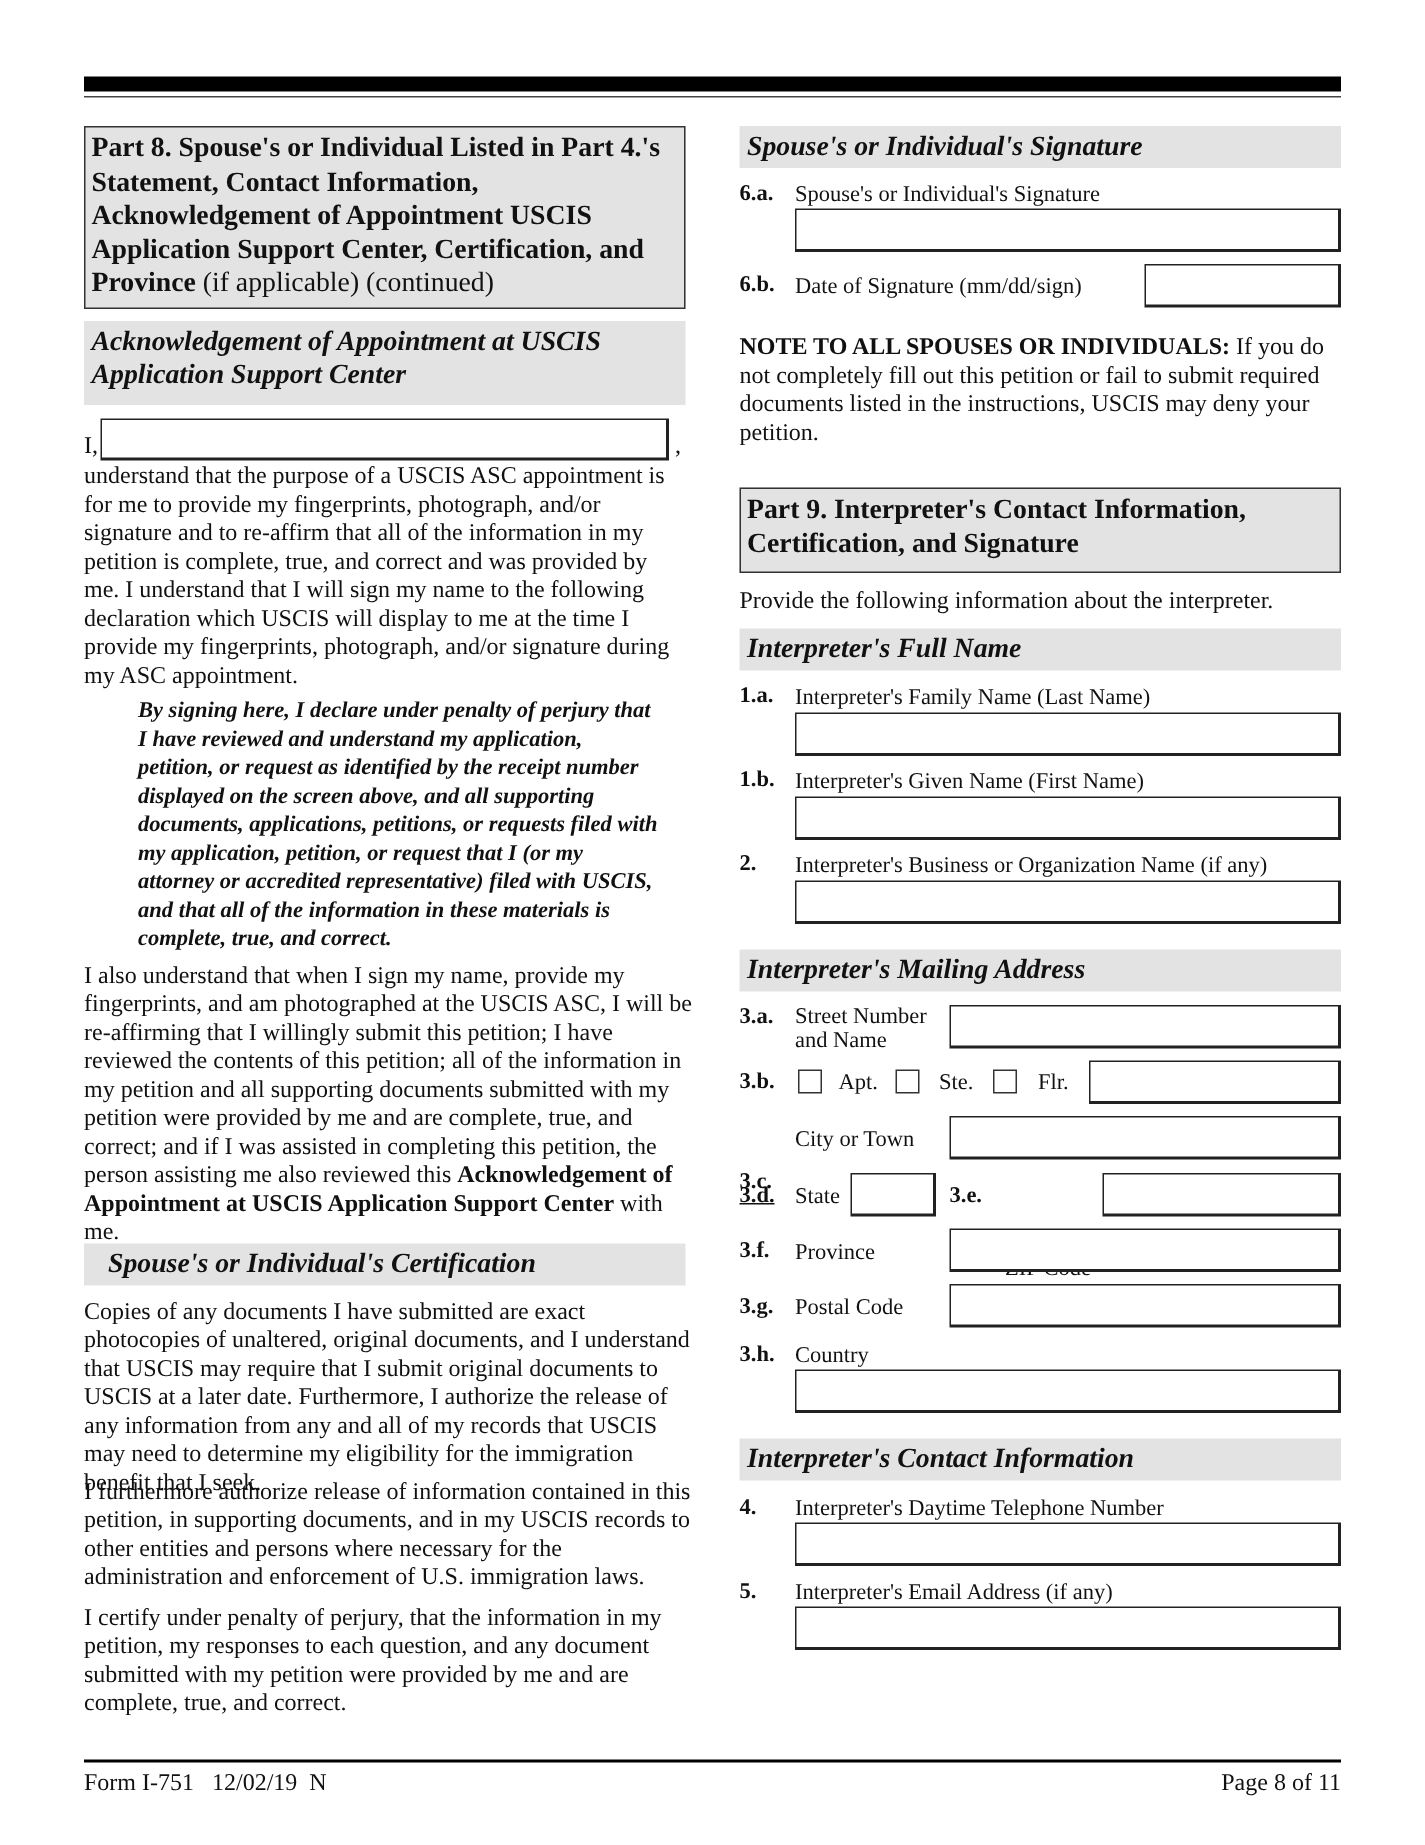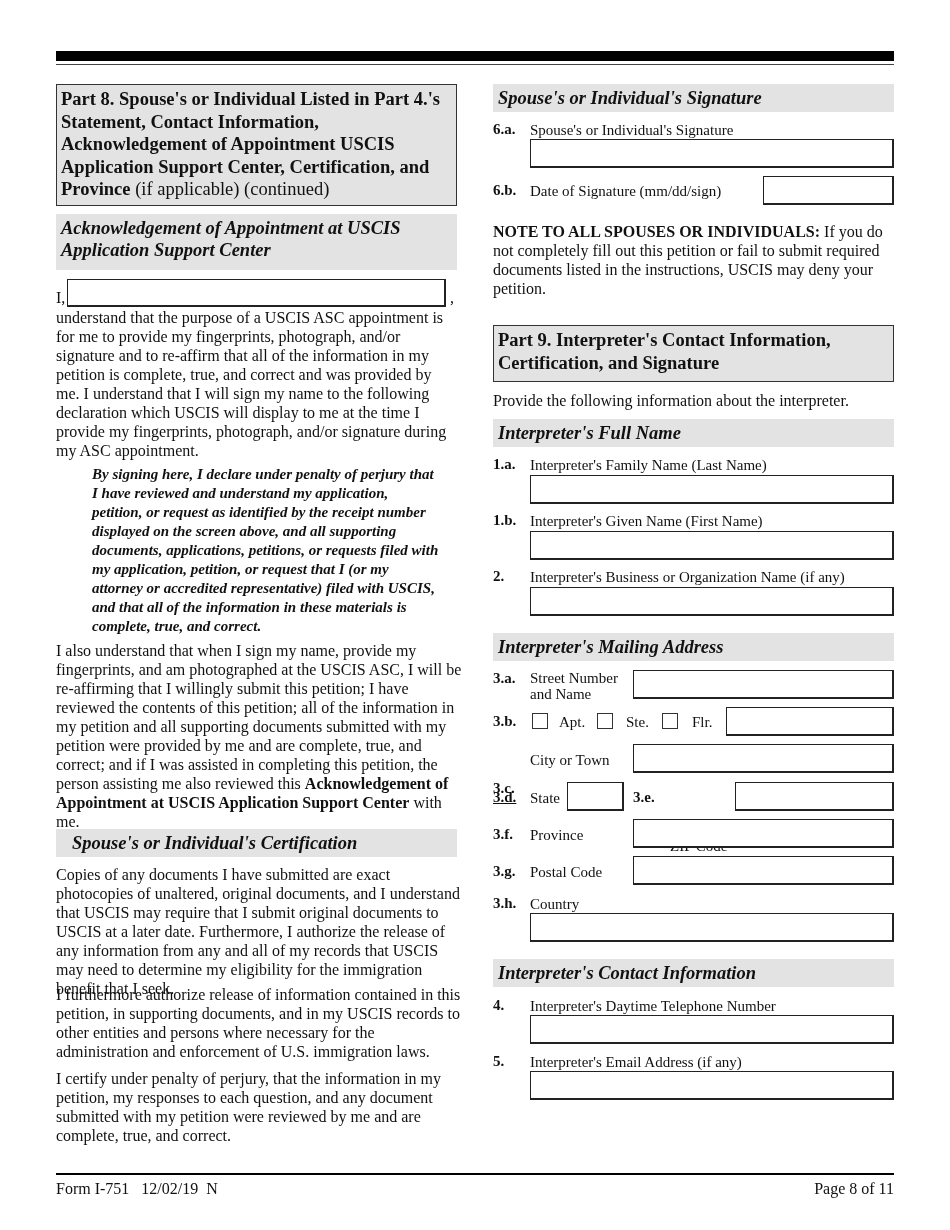--- a/index.html
+++ b/index.html
@@ -49,21 +49,21 @@
 <div class="abs body-text" style="left:56px; top:641px; width:408px;">
   <span>I also understand that when I sign my name, provide my fingerprints, and am photographed at the USCIS ASC, I will be re-affirming that I willingly submit this petition; I have reviewed the contents of this petition; all of the information in my petition and all supporting documents submitted with my petition were provided by me and are complete, true, and correct; and if I was assisted in completing this petition, the person assisting me also reviewed this </span><b>Acknowledgement of Appointment at USCIS Application Support Center</b><span> with me.</span>
 </div>
 
 <div class="abs sec-head" style="left:56px; top:829px; width:401px; height:28px;padding-left:16px;">
   <span>Spouse's or Individual's Certification</span>
 </div>
 
 <div class="abs body-text" style="left:56px; top:865px; width:408px;">Copies of any documents I have submitted are exact photocopies of unaltered, original documents, and I understand that USCIS may require that I submit original documents to USCIS at a later date.  Furthermore, I authorize the release of any information from any and all of my records that USCIS may need to determine my eligibility for the immigration benefit that I seek.</div>
 <div class="abs body-text" style="left:56px; top:985px; width:408px;">I furthermore authorize release of information contained in this petition, in supporting documents, and in my USCIS records to other entities and persons where necessary for the administration and enforcement of U.S. immigration laws.</div>
-<div class="abs body-text" style="left:56px; top:1069px; width:408px;">I certify under penalty of perjury, that the information in my petition, my responses to each question, and any document submitted with my petition were reviewed by me and are complete, true, and correct.</div>
+<div class="abs body-text" style="left:56px; top:1069px; width:408px;">I certify under penalty of perjury, that the information in my petition, my responses to each question, and any document submitted with my petition were provided by me and are complete, true, and correct.</div>
 
 <div class="abs sec-head" style="left:493px; top:84px; width:401px; height:28px;">
   <span>Spouse's or Individual's Signature</span>
 </div>
 
 <div class="abs num" style="left:493px; top:121px;">6.a.</div>
 <div class="abs lbl" style="left:530px; top:122px;">Spouse's or Individual's Signature</div>
 <input class="abs field" type="text" style="left: 530px; top: 139px; width: 364px; height: 29px;" value="">
 
 <div class="abs num" style="left:493px; top:182px;">6.b.</div>

